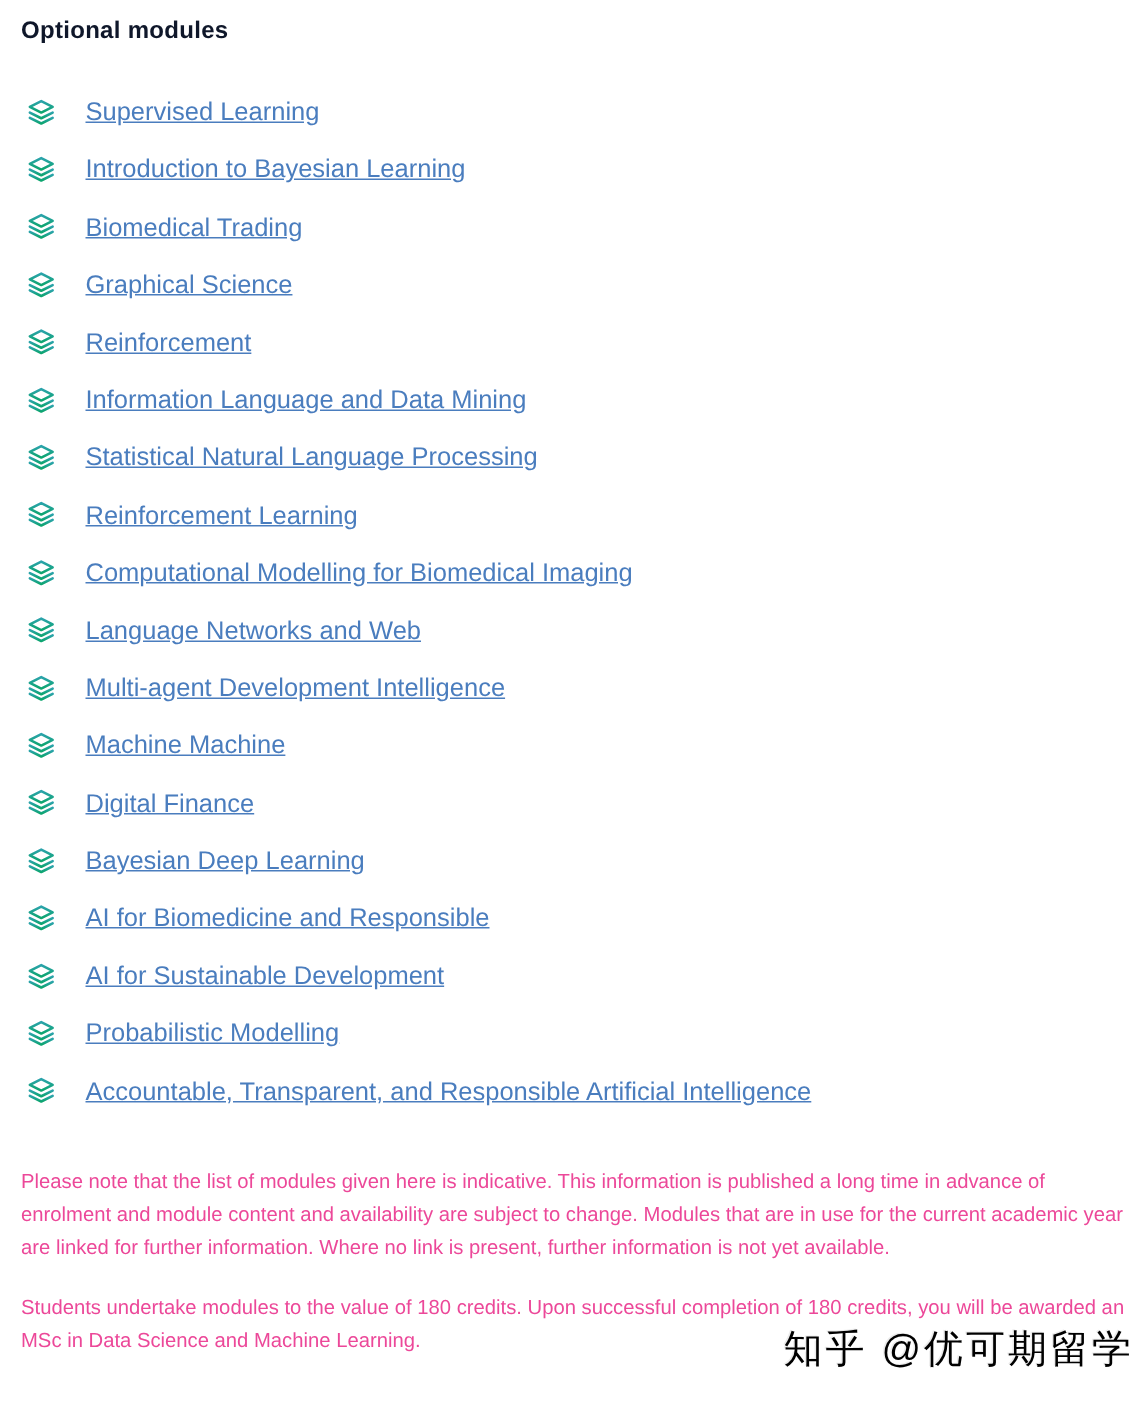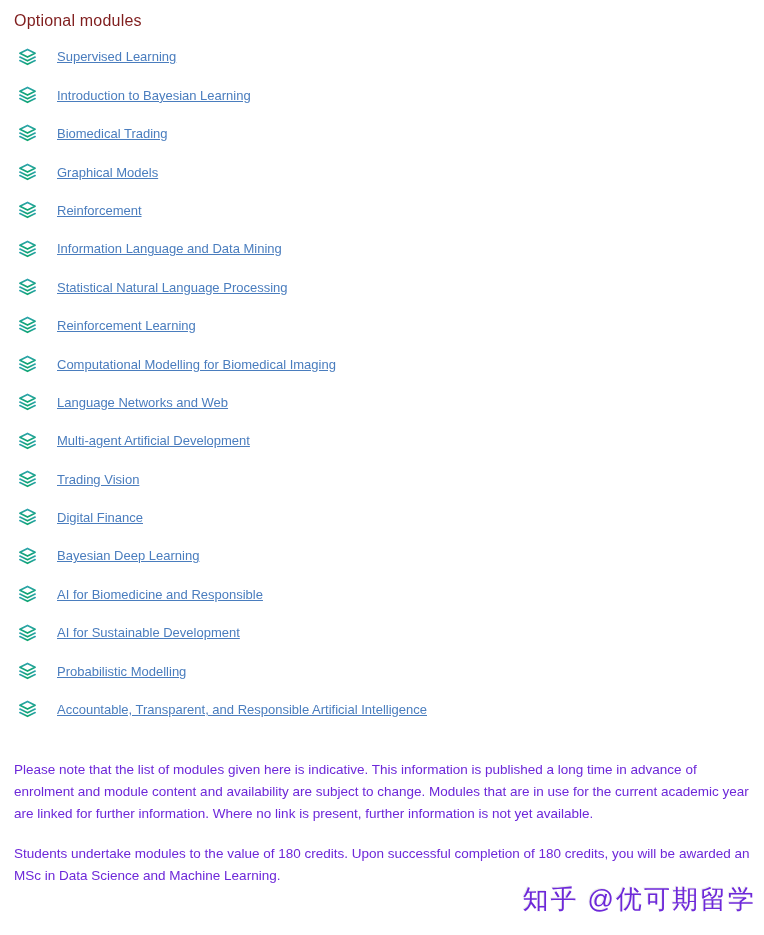--- a/index.html
+++ b/index.html
@@ -12,23 +12,23 @@
     position: relative;
     width: 764px;
     height: 935px;
     background: #ffffff;
     overflow: hidden;
     box-sizing: border-box;
     padding: 12px 14px 0 14px;
   }
   .page-heading {
     font-size: 16px;
-    font-weight: 400;
-    color: #7f1d1d;
-    margin: 0 0 8px 0;
+    font-weight: 700;
+    color: #0f172a;
+    margin: 0 0 26px 0;
     letter-spacing: 0.2px;
   }
   ul.module-list {
     list-style: none;
     margin: 0;
     padding: 0;
   }
   ul.module-list li {
     display: flex;
     align-items: center;
@@ -36,42 +36,42 @@
   }
   .layers-icon {
     width: 19px;
     height: 19px;
     margin-left: 4px;
     margin-right: 20px;
     flex: 0 0 auto;
     display: inline-block;
   }
   .module-link {
-    font-size: 13px;
+    font-size: 17px;
     color: var(--link-color, #4a7dbe);
     text-decoration: underline;
     line-height: 1.2;
   }
   .body-copy {
     margin-top: 30px;
   }
   .body-copy p {
     font-size: 13.5px;
     line-height: 22px;
-    color: #6d28d9;
+    color: #ec4899;
     margin: 0 0 18px 0;
     max-width: 738px;
   }
   .watermark {
     position: absolute;
     top: 882px;
     right: 8px;
     font-size: 26px;
     letter-spacing: 2px;
-    color: #6d28d9;
+    color: #000000;
     text-shadow: 1px 1px 0 #ffffff, -1px -1px 0 rgba(0,0,0,0.08);
     white-space: nowrap;
     pointer-events: none;
   }
   .svg-defs { position: absolute; width: 0; height: 0; overflow: hidden; }
 </style>
 </head>
 <body>
 
 <svg class="svg-defs" aria-hidden="true">
@@ -123,21 +123,21 @@
 
 
     <li>
       <span class="layers-icon">
         <svg viewBox="0 0 20 20" width="19" height="19" fill="none" stroke="url(#layerGrad)" stroke-width="1.8" stroke-linejoin="round" stroke-linecap="round">
           <polygon points="10,1.5 18,5.5 10,9.5 2,5.5"></polygon>
           <polyline points="2,9.5 10,13.5 18,9.5"></polyline>
           <polyline points="2,13.2 10,17.2 18,13.2"></polyline>
         </svg>
       </span>
-      <a href="#" class="module-link">Graphical Models</a>
+      <a href="#" class="module-link">Graphical Science</a>
     </li>
 
     <li>
       <span class="layers-icon">
         <svg viewBox="0 0 20 20" width="19" height="19" fill="none" stroke="url(#layerGrad)" stroke-width="1.8" stroke-linejoin="round" stroke-linecap="round">
           <polygon points="10,1.5 18,5.5 10,9.5 2,5.5"></polygon>
           <polyline points="2,9.5 10,13.5 18,9.5"></polyline>
           <polyline points="2,13.2 10,17.2 18,13.2"></polyline>
         </svg>
       </span>
@@ -200,32 +200,32 @@
     </li>
 
     <li>
       <span class="layers-icon">
         <svg viewBox="0 0 20 20" width="19" height="19" fill="none" stroke="url(#layerGrad)" stroke-width="1.8" stroke-linejoin="round" stroke-linecap="round">
           <polygon points="10,1.5 18,5.5 10,9.5 2,5.5"></polygon>
           <polyline points="2,9.5 10,13.5 18,9.5"></polyline>
           <polyline points="2,13.2 10,17.2 18,13.2"></polyline>
         </svg>
       </span>
-      <a href="#" class="module-link">Multi-agent Artificial Development</a>
-    </li>
-
-    <li>
-      <span class="layers-icon">
-        <svg viewBox="0 0 20 20" width="19" height="19" fill="none" stroke="url(#layerGrad)" stroke-width="1.8" stroke-linejoin="round" stroke-linecap="round">
-          <polygon points="10,1.5 18,5.5 10,9.5 2,5.5"></polygon>
-          <polyline points="2,9.5 10,13.5 18,9.5"></polyline>
-          <polyline points="2,13.2 10,17.2 18,13.2"></polyline>
-        </svg>
-      </span>
-      <a href="#" class="module-link">Trading Vision</a>
+      <a href="#" class="module-link">Multi-agent Development Intelligence</a>
+    </li>
+
+    <li>
+      <span class="layers-icon">
+        <svg viewBox="0 0 20 20" width="19" height="19" fill="none" stroke="url(#layerGrad)" stroke-width="1.8" stroke-linejoin="round" stroke-linecap="round">
+          <polygon points="10,1.5 18,5.5 10,9.5 2,5.5"></polygon>
+          <polyline points="2,9.5 10,13.5 18,9.5"></polyline>
+          <polyline points="2,13.2 10,17.2 18,13.2"></polyline>
+        </svg>
+      </span>
+      <a href="#" class="module-link">Machine Machine</a>
     </li>
 
     <li>
       <span class="layers-icon">
         <svg viewBox="0 0 20 20" width="19" height="19" fill="none" stroke="url(#layerGrad)" stroke-width="1.8" stroke-linejoin="round" stroke-linecap="round">
           <polygon points="10,1.5 18,5.5 10,9.5 2,5.5"></polygon>
           <polyline points="2,9.5 10,13.5 18,9.5"></polyline>
           <polyline points="2,13.2 10,17.2 18,13.2"></polyline>
         </svg>
       </span>

